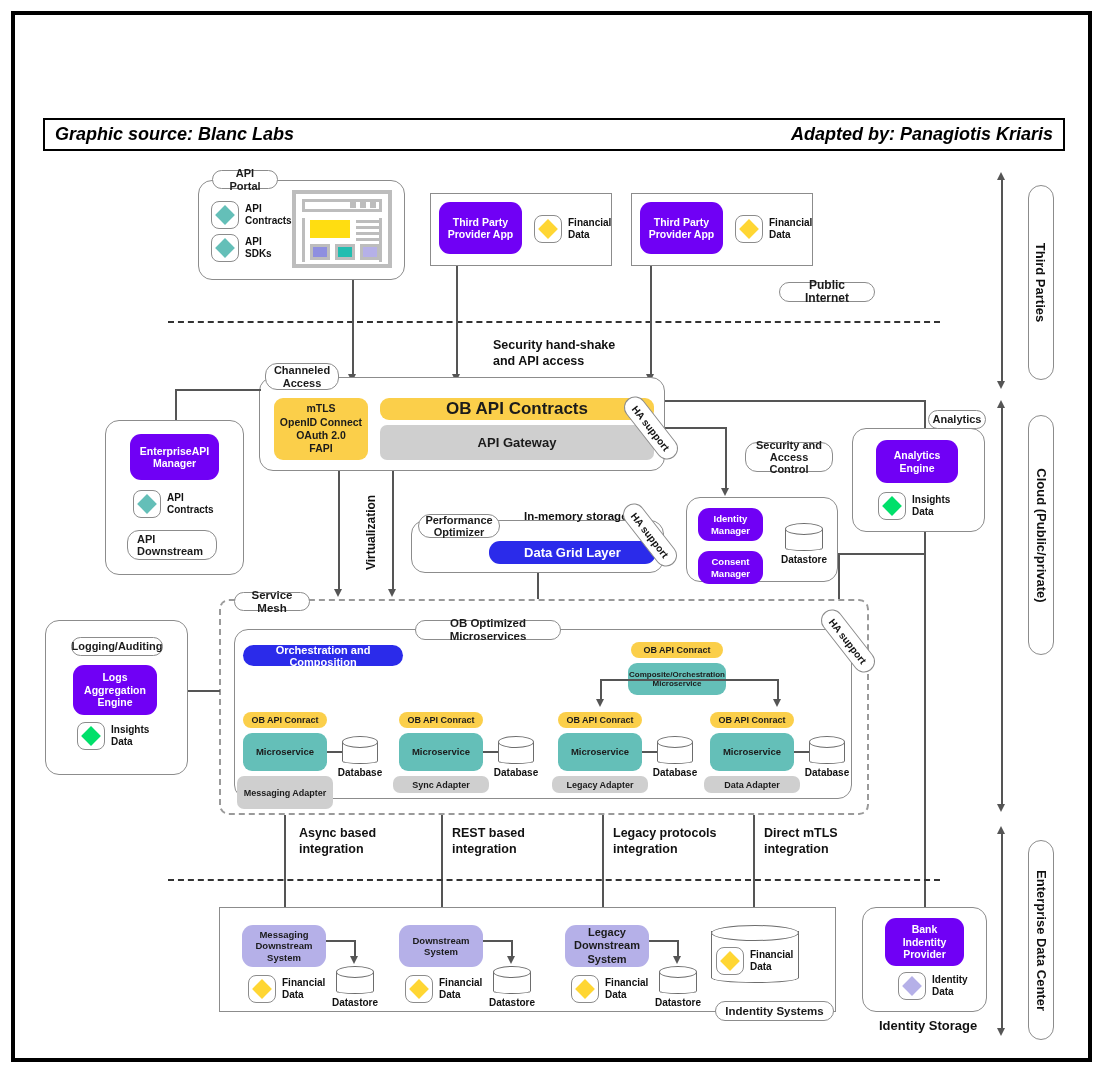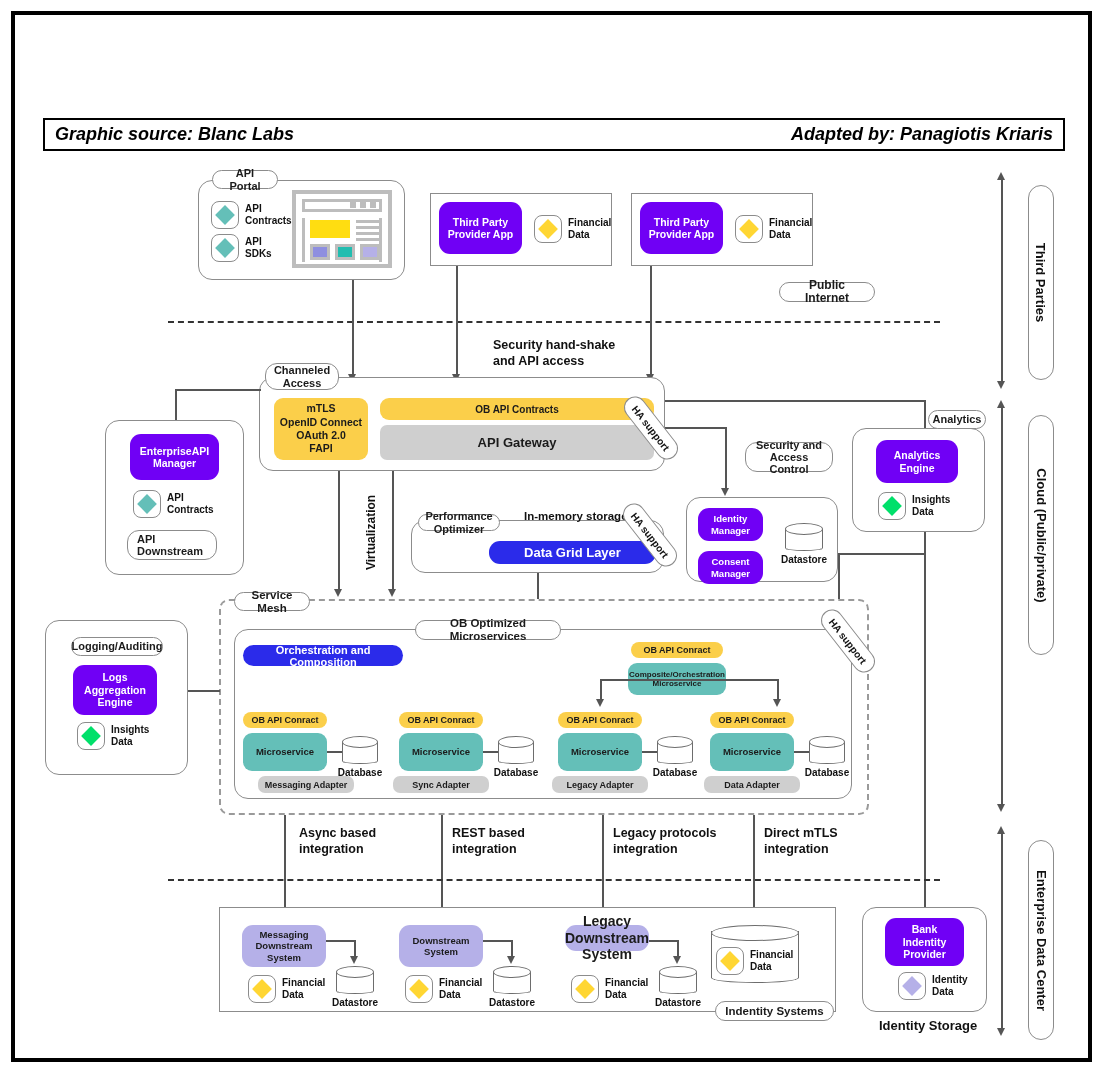--- a/index.html
+++ b/index.html
@@ -192,21 +192,21 @@
     <div><span>Channeled</span><br><span>Access</span></div>
   </div>
   <div class="yellow" style="left:274px;top:398px;width:94px;height:62px;font-size:10.5px;line-height:1.28;">
     <div>
       <span>mTLS</span><br>
       <span>OpenID Connect</span><br>
       <span>OAuth 2.0</span><br>
       <span>FAPI</span>
     </div>
   </div>
-  <div class="yellow" style="left:380px;top:398px;width:274px;height:22px;font-size:10px;">OB API Contracts</div>
+  <div class="yellow" style="left:380px;top:398px;width:274px;height:22px;font-size:17px;">OB API Contracts</div>
   <div class="grey" style="left:380px;top:425px;width:274px;height:35px;font-size:13px;">API Gateway</div>
   <div class="ha" style="left:614px;top:417px;">HA support</div>
 
   <div class="ln" style="left:175px;top:389px;width:86px;height:1.6px;"></div>
   <div class="ln" style="left:175px;top:389px;width:1.6px;height:32px;"></div>
 
   <div class="ln" style="left:665px;top:400px;width:260px;height:1.6px;"></div>
   <div class="ln" style="left:924px;top:400px;width:1.6px;height:28px;"></div>
   <div class="ln" style="left:665px;top:427px;width:61px;height:1.6px;"></div>
   <div class="ln" style="left:725px;top:427px;width:1.6px;height:63px;"></div>
@@ -263,21 +263,21 @@
   <div class="ln" style="left:924px;top:553px;width:1.6px;height:360px;"></div>
   <div class="arrow down" style="left:920px;top:911px;"></div>
 
   <div class="ln" style="left:338px;top:471px;width:1.6px;height:120px;"></div>
   <div class="arrow down" style="left:334px;top:589px;"></div>
   <div class="ln" style="left:392px;top:471px;width:1.6px;height:120px;"></div>
   <div class="arrow down" style="left:388px;top:589px;"></div>
   <div class="vlabel" style="left:364px;top:570px;">Virtualization</div>
 
   <div class="panel" style="left:411px;top:520px;width:253px;height:53px;"></div>
-  <div class="tag" style="left:418px;top:514px;width:82px;height:17px;">
+  <div class="tag" style="left:418px;top:514px;width:82px;height:24px;">
     <div><span>Performance</span><br><span>Optimizer</span></div>
   </div>
   <div class="statictext" style="left:504px;top:509px;font-size:11.5px;padding-left:20px;">In-memory storage</div>
   <div class="blueband" style="left:489px;top:541px;width:167px;height:23px;">Data Grid Layer</div>
   <div class="ha" style="left:613px;top:524px;">HA support</div>
   <div class="ln" style="left:537px;top:573px;width:1.6px;height:26px;"></div>
 
   <div class="dashpanel" style="left:219px;top:599px;width:650px;height:216px;"></div>
   <div class="tag" style="left:234px;top:592px;width:76px;height:19px;font-size:11.5px;">Service Mesh</div>
 
@@ -292,21 +292,21 @@
     <div><span>Composite/Orchestration</span><br><span>Microservice</span></div>
   </div>
   <div class="ln" style="left:600px;top:679px;width:178px;height:1.6px;"></div>
   <div class="ln" style="left:600px;top:679px;width:1.6px;height:22px;"></div>
   <div class="arrow down" style="left:596px;top:699px;"></div>
   <div class="ln" style="left:777px;top:679px;width:1.6px;height:22px;"></div>
   <div class="arrow down" style="left:773px;top:699px;"></div>
 
   <div class="yellow" style="left:243px;top:712px;width:84px;height:16px;">OB API Conract</div>
   <div class="teal" style="left:243px;top:733px;width:84px;height:38px;">Microservice</div>
-  <div class="grey" style="left:237px;top:776px;width:96px;height:17px;margin-left:21px;">Messaging Adapter</div>
+  <div class="grey" style="left:237px;top:776px;width:96px;height:33px;">Messaging Adapter</div>
   <div class="ln" style="left:327px;top:751px;width:15px;height:1.6px;"></div>
   <div class="cyl" style="left:342px;top:736px;width:36px;height:28px;">
     <div class="body"></div>
     <div class="top"></div>
   </div>
   <div class="cyl-lbl" style="left:336px;top:767px;width:48px;">Database</div>
 
   <div class="yellow" style="left:399px;top:712px;width:84px;height:16px;">OB API Conract</div>
   <div class="teal" style="left:399px;top:733px;width:84px;height:38px;">Microservice</div>
   <div class="grey" style="left:393px;top:776px;width:96px;height:17px;">Sync Adapter</div>
@@ -426,21 +426,21 @@
   </div>
   <div class="cyl-lbl" style="left:486px;top:997px;width:52px;">Datastore</div>
   <div class="chip" style="left:405px;top:975px;">
     <i style="background:#ffd633;"></i>
   </div>
   <div class="chip-lbl" style="left:439px;top:977px;">
     <span>Financial</span><br>
     <span>Data</span>
   </div>
 
-  <div class="lilac" style="left:565px;top:925px;width:84px;height:26px;font-size:14px;">
+  <div class="lilac" style="left:565px;top:925px;width:84px;height:42px;font-size:11px;">
     <div>
       <span>Legacy</span><br>
       <span>Downstream</span><br>
       <span>System</span>
     </div>
   </div>
   <div class="ln" style="left:649px;top:940px;width:29px;height:1.6px;"></div>
   <div class="ln" style="left:677px;top:940px;width:1.6px;height:18px;"></div>
   <div class="arrow down" style="left:673px;top:956px;"></div>
   <div class="cyl" style="left:659px;top:966px;width:38px;height:28px;">

